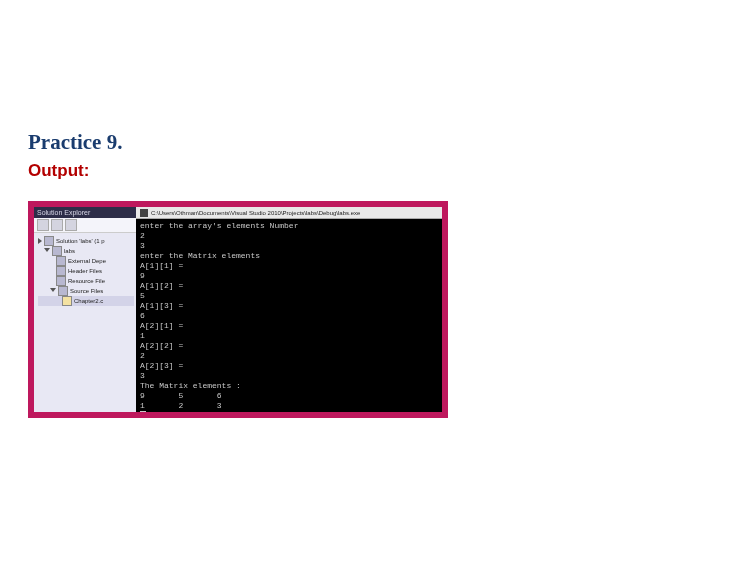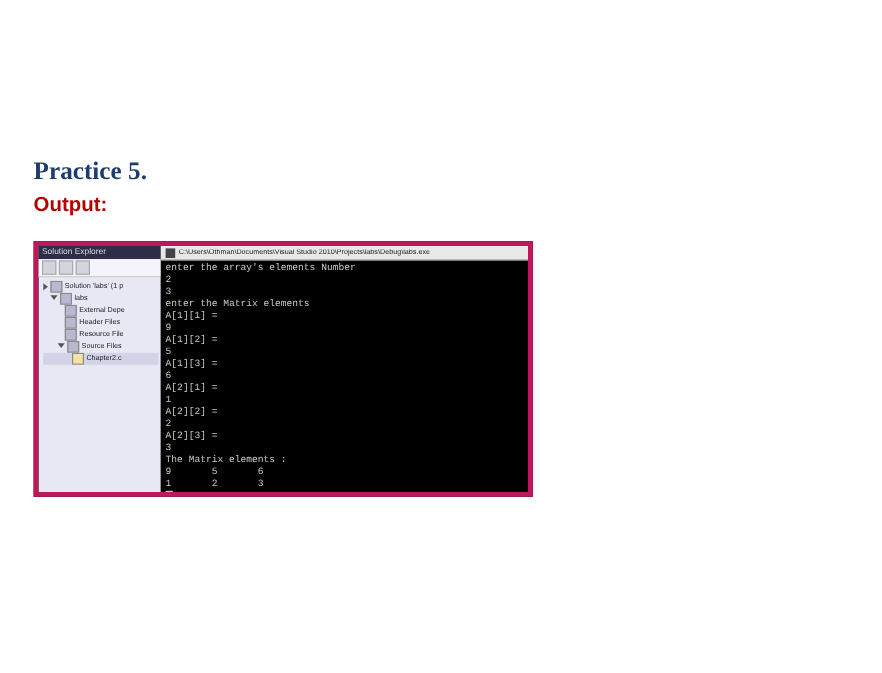--- a/index.html
+++ b/index.html
@@ -1,20 +1,20 @@
 <!DOCTYPE html>
 <html><head>
 <meta charset="utf-8">
 <style>
   html,body{margin:0;padding:0;width:735px;height:561px;background:#fff;font-family:Georgia,'Times New Roman',serif;}
   .page{padding:130px 28px 0 28px;width:679px;}
   .title{font-family:Georgia,serif;font-size:21px;font-weight:bold;color:#1a3c6e;margin:0 0 6px 0;}
   .body-text{font-family:'Courier New',Courier,monospace;font-size:17px;color:#222;line-height:1.35;margin:0 0 18px 0;white-space:pre-wrap;}
   .output-label{font-family:Liberation Sans, sans-serif;font-size:17px;font-weight:bold;color:#b30000;margin:0 0 20px 0;}
-  .shot-wrap{width:408px;height:205px;border:4px solid #be185d;position:relative;overflow:hidden;background:#000;}
+  .shot-wrap{width:408px;height:205px;border:6px solid #be185d;position:relative;overflow:hidden;background:#000;}
   
   .sln{position:absolute;left:0;top:0;width:102px;height:205px;background:#e8e8f4;font-family:Tahoma,Arial,sans-serif;font-size:7px;color:#333;}
   .sln-title{background:#2d2d48;color:#d8d8e8;height:11px;line-height:11px;padding:0 3px;font-size:7px;}
   .sln-tool{height:14px;background:#f4f4fa;border-bottom:1px solid #ccc;display:flex;align-items:center;padding:0 3px;gap:2px;}
   .tbtn{width:10px;height:10px;background:#d4d4e0;border:1px solid #aaa;}
   .sln-tree{padding:3px 2px 0 4px;line-height:10px;}
   .tree-row{display:flex;align-items:center;gap:2px;white-space:nowrap;overflow:hidden;height:10px;}
   .tri{width:0;height:0;border-top:3px solid transparent;border-bottom:3px solid transparent;border-left:4px solid #555;display:inline-block;flex:none;}
   .tri.open{border-left:none;border-top:4px solid #555;border-left:3px solid transparent;border-right:3px solid transparent;height:0;width:0;}
   .fico{width:8px;height:8px;background:#b8b8d0;border:1px solid #888;flex:none;}
@@ -26,21 +26,21 @@
   .con-title{height:11px;background:#e8e8e8;border-bottom:1px solid #aaa;display:flex;align-items:center;padding:0 4px;gap:3px;}
   .ci{width:8px;height:8px;background:#444;flex:none;}
   .con-title-text{font-family:Tahoma,Arial,sans-serif;font-size:6px;color:#222;white-space:nowrap;overflow:hidden;}
   .con-body{padding:2px 4px;font-family:'Lucida Console','Courier New',monospace;font-size:8px;line-height:10px;color:#c8c8c8;white-space:pre;}
   .cursor{display:inline-block;width:6px;height:8px;background:#c8c8c8;}
 </style>
 </head>
 <body>
 
 <div class="page">
-  <h2 class="title">Practice 5.</h2>
+  <h2 class="title">Practice 9.</h2>
   <p class="output-label">Output:</p>
 
   <div class="shot-wrap">
 
     <div class="sln">
       <div class="sln-title">Solution Explorer</div>
       <div class="sln-tool">
         <span class="tbtn"></span>
         <span class="tbtn"></span>
         <span class="tbtn"></span>

